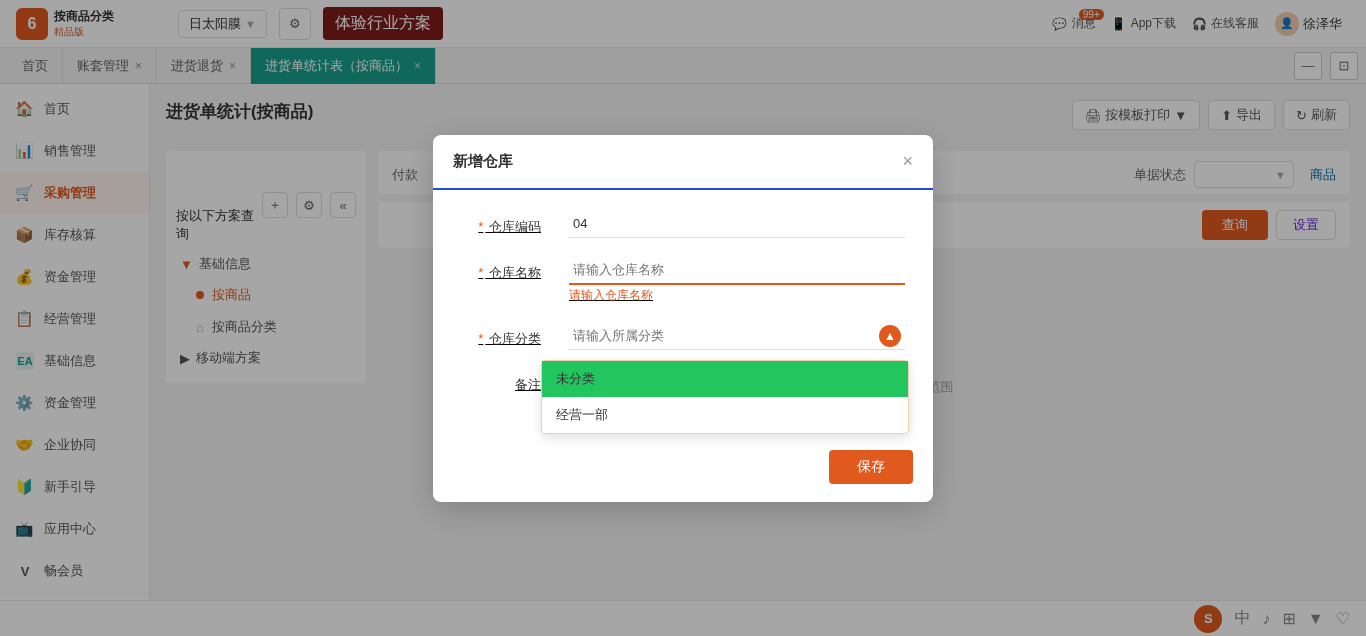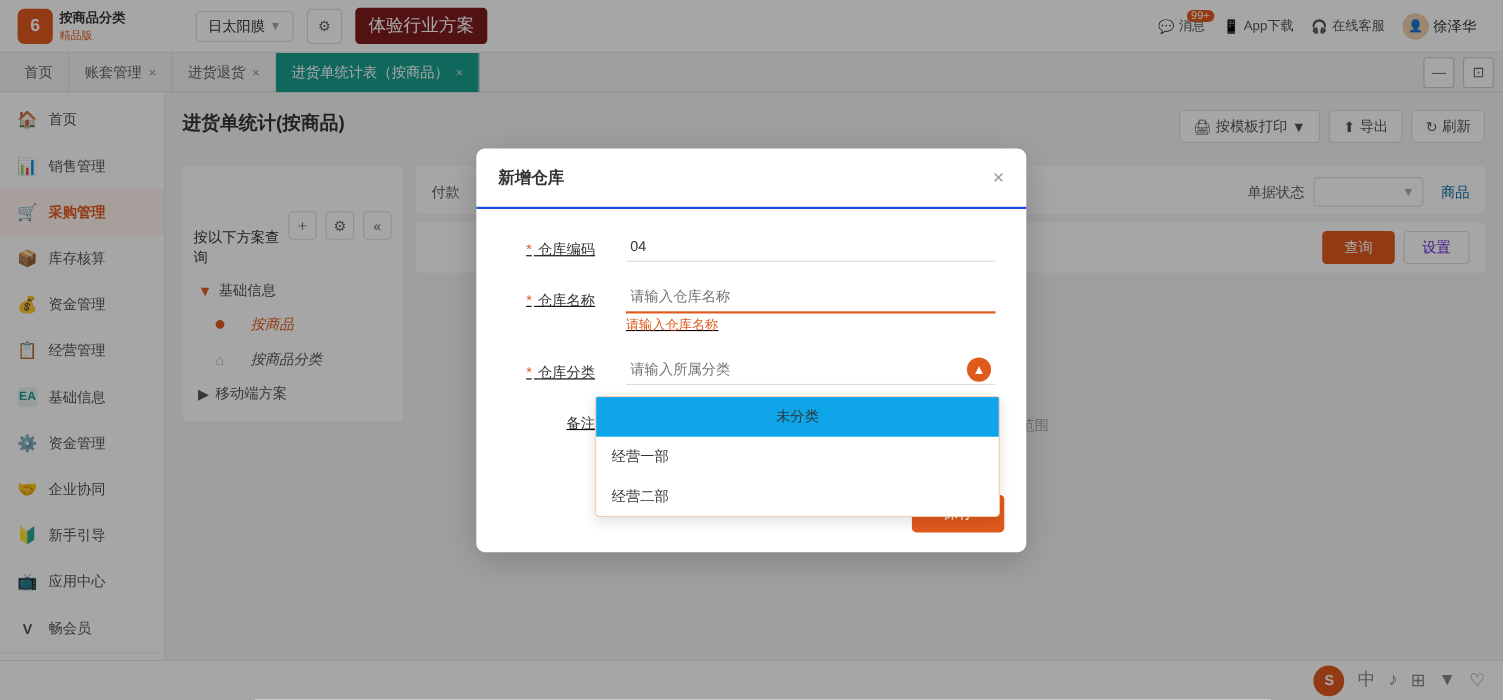--- a/index.html
+++ b/index.html
@@ -108,21 +108,21 @@
     .sidebar-bottom-icon { width: 22px; height: 22px; cursor: pointer; color: #aaa; font-size: 16px; display: flex; align-items: center; justify-content: center; }
 
     
     .content-area { flex: 1; background: #f5f5f5; padding: 16px; position: relative; overflow: hidden; }
     .page-title { font-size: 17px; font-weight: bold; color: #333; margin-bottom: 14px; }
     .filter-icon-btn {
       width: 26px; height: 26px; border: 1px solid #ddd; border-radius: 4px;
       display: flex; align-items: center; justify-content: center; cursor: pointer; color: #666; background: #fff;
     }
     .scheme-header { display: flex; align-items: center; gap: 6px; padding: 6px 14px; cursor: pointer; color: #555; font-size: 13px; }
-    .scheme-item { padding: 7px 20px 7px 30px; cursor: pointer; color: #555; font-size: 13px; display: flex; align-items: center; gap: 24px; font-style: italic; }
+    .scheme-item { padding: 7px 20px 7px 30px; cursor: pointer; color: #555; font-size: 13px; display: flex; align-items: center; gap: 8px; }
     .scheme-item.active { color: #e05a1e; }
     .scheme-item .dot { width: 8px; height: 8px; border-radius: 50%; background: #e05a1e; display: inline-block; }
     .move-section { padding: 6px 14px; cursor: pointer; color: #555; font-size: 13px; display: flex; align-items: center; gap: 6px; }
     .query-select {
       border: 1px solid #ddd; border-radius: 4px; padding: 5px 28px 5px 10px;
       font-size: 13px; color: #333; background: #fff; cursor: pointer; min-width: 100px; position: relative;
       appearance: none; -webkit-appearance: none;
     }
     .select-wrapper { position: relative; display: inline-block; }
     .select-arrow { position: absolute; right: 8px; top: 50%; transform: translateY(-50%); pointer-events: none; color: #aaa; font-size: 11px; }
@@ -176,21 +176,21 @@
       display: flex; align-items: center; justify-content: center; color: #fff; font-size: 12px; cursor: pointer;
     }
     .dropdown-list {
       position: absolute; top: 38px; left: -28px; right: -4px;
       background: #fff; border: 1px solid #f0d0b0; border-radius: 4px;
       box-shadow: 0 4px 12px rgba(0,0,0,0.12); z-index: 200;
     }
     .dropdown-item {
       padding: 9px 14px; cursor: pointer; font-size: 13px; color: #333;
     }
-    .dropdown-item.highlighted { background: #0ea5e9; text-align: center; }
+    .dropdown-item.highlighted { background: #22c55e; }
     .modal-footer {
       display: flex; justify-content: flex-end; padding: 10px 20px 18px; gap: 10px;
     }
     .save-btn { background: #e05a1e; color: #fff; border: none; border-radius: 4px; padding: 8px 28px; cursor: pointer; font-size: 14px; }
     .form-textarea { width: 100%; border: none; border-bottom: 1px solid #ddd; padding: 6px 4px; font-size: 13px; resize: none; outline: none; background: transparent; }
 
     
     .bottom-bar {
       position: fixed; bottom: 0; left: 0; width: 100%; height: 36px;
       background: #fff; border-top: 1px solid #e8e8e8;
@@ -449,21 +449,20 @@
           <span class="required-star">*</span>
           <span>仓库分类</span>
         </div>
         <div class="form-input-wrap" style="position:relative;">
           <input type="text" class="form-select-input" placeholder="请输入所属分类" style="">
           <div class="select-up-arrow">▲</div>
           
           <div class="dropdown-list">
             <div class="dropdown-item highlighted">未分类</div>
             <div class="dropdown-item">经营一部</div>
-            <div class="dropdown-item">经营二部</div>
           </div>
         </div>
       </div>
 
       <div class="form-row">
         <div class="form-label">
           <span>备注</span>
         </div>
         <div class="form-input-wrap">
           <textarea class="form-textarea" rows="2" style=""></textarea>

